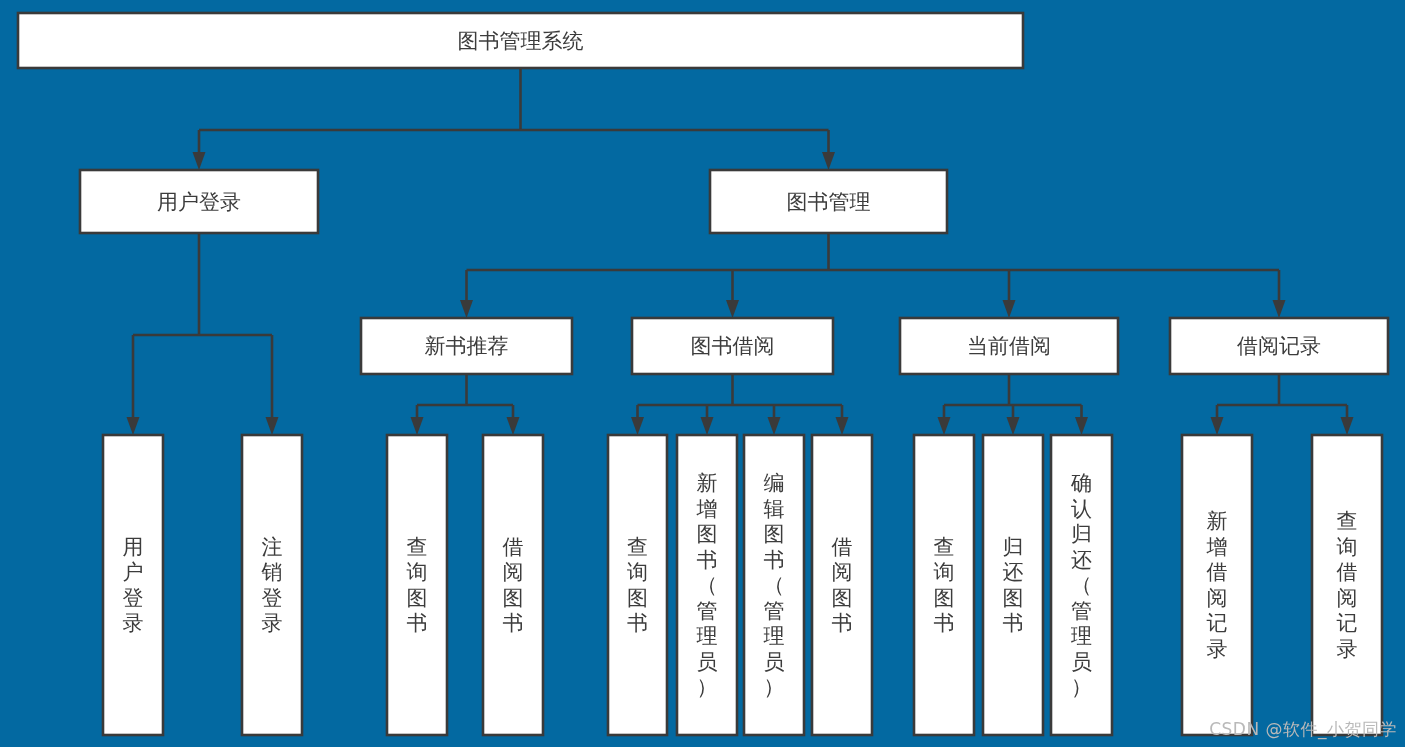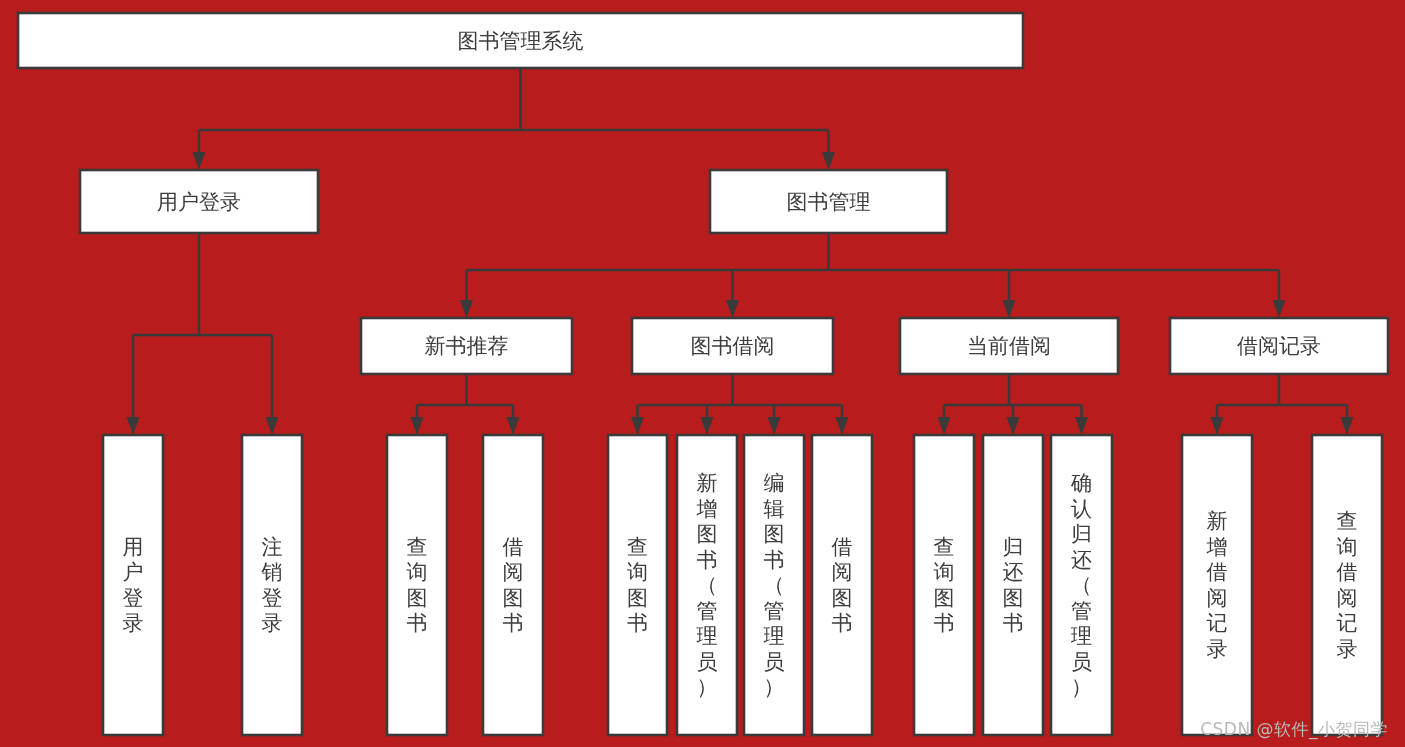--- a/index.html
+++ b/index.html
@@ -8,21 +8,21 @@
     padding: 0;
     background: #ffffff;
   }
   body {
     font-family: "DejaVu Sans", "Liberation Sans", sans-serif;
   }
   #diagram-root {
     position: relative;
     width: 1405px;
     height: 747px;
-    background: #b91c1c;
+    background: #0369a1;
     overflow: hidden;
   }
   svg.diagram-canvas {
     position: absolute;
     left: 0;
     top: 0;
     width: 1405px;
     height: 747px;
     display: block;
   }
@@ -49,21 +49,21 @@
     dominant-baseline: middle;
   }
   .node-label-vertical {
     fill: #3c3c3c;
     font-family: "DejaVu Sans", "Liberation Sans", sans-serif;
     font-size: 21px;
     text-anchor: middle;
   }
   .watermark-text {
     position: absolute;
-    right: 17px;
+    right: 8px;
     bottom: 6px;
     font-family: "DejaVu Sans", "Liberation Sans", sans-serif;
     font-size: 17px;
     color: #b9b9b9;
     white-space: nowrap;
     letter-spacing: 0.5px;
     user-select: none;
   }
 </style>
 </head>

